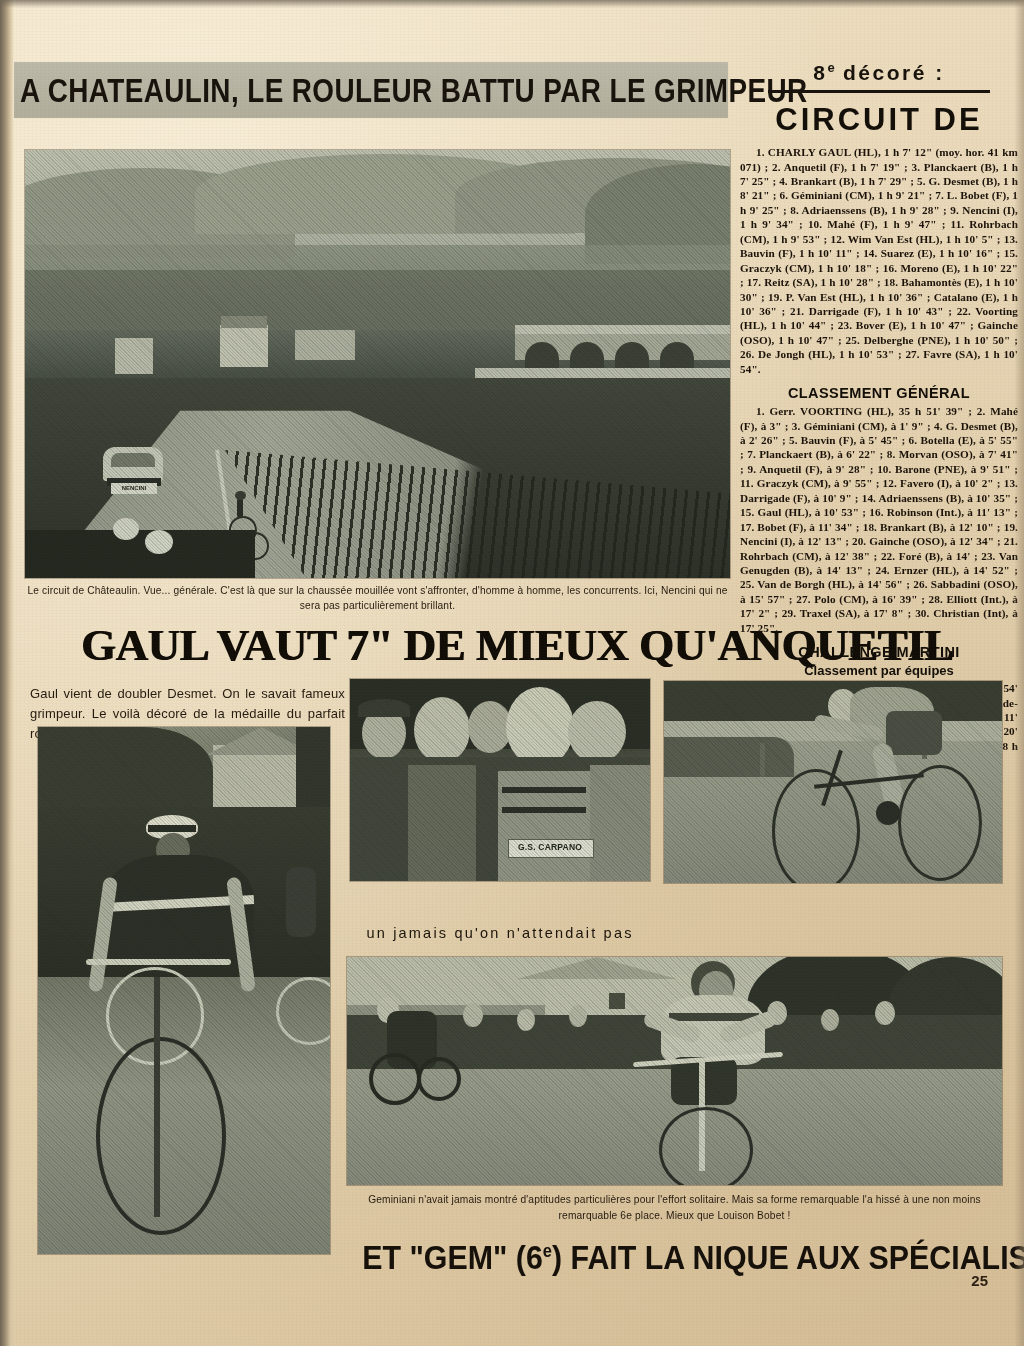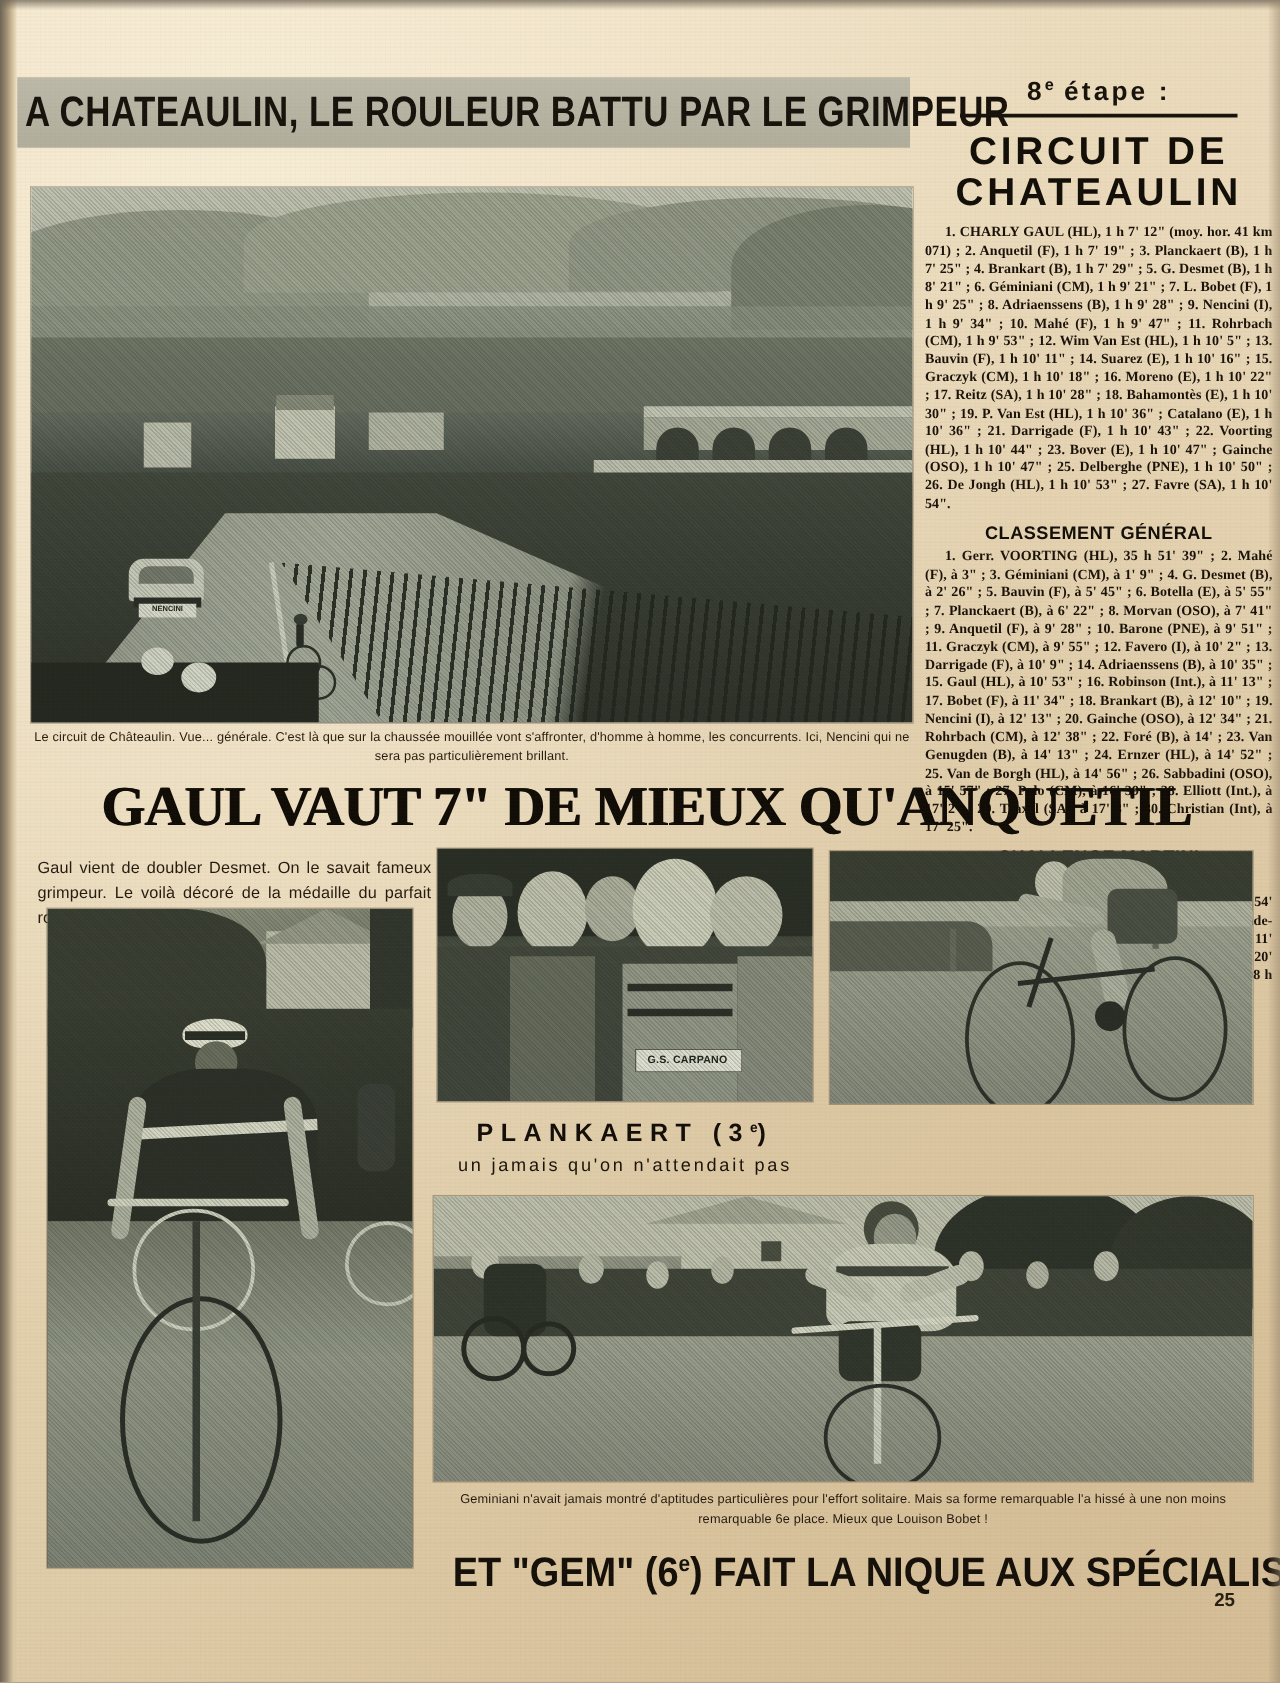--- a/index.html
+++ b/index.html
@@ -333,26 +333,25 @@
     <div class="bar" style="left:0;top:380px;width:230px;height:48px;background:#262b22;"></div>
     <div class="blob" style="left:88px;top:368px;width:26px;height:22px;background:#dfe2d3;"></div>
     <div class="blob" style="left:120px;top:380px;width:28px;height:24px;background:#e2e5d6;"></div>
     <div class="halftone"></div>
     <div class="tint"></div>
   </div>
   <div class="photo-caption" style="left:25px;top:583px;width:705px;">Le circuit de Châteaulin. Vue... générale. C'est là que sur la chaussée mouillée vont s'affronter, d'homme à homme, les concurrents. Ici, Nencini qui ne sera pas particulièrement brillant.</div>
 
   <div class="right-col">
     <div class="stage-label">
-      <span>8</span><sup>e</sup><span> étape :</span>
+      <span>8</span><sup>e</sup><span> décoré :</span>
     </div>
     <div class="stage-rule"></div>
     <div class="circuit-title">
       <div>CIRCUIT DE</div>
-      <div>CHATEAULIN</div>
     </div>
     <div class="results-body"><span class="indent"></span><span>1. CHARLY GAUL (HL), 1 h 7' 12" (moy. hor. 41 km 071) ; 2. Anquetil (F), 1 h 7' 19" ; 3. Planckaert (B), 1 h 7' 25" ; 4. Brankart (B), 1 h 7' 29" ; 5. G. Desmet (B), 1 h 8' 21" ; 6. Géminiani (CM), 1 h 9' 21" ; 7. L. Bobet (F), 1 h 9' 25" ; 8. Adriaenssens (B), 1 h 9' 28" ; 9. Nencini (I), 1 h 9' 34" ; 10. Mahé (F), 1 h 9' 47" ; 11. Rohrbach (CM), 1 h 9' 53" ; 12. Wim Van Est (HL), 1 h 10' 5" ; 13. Bauvin (F), 1 h 10' 11" ; 14. Suarez (E), 1 h 10' 16" ; 15. Graczyk (CM), 1 h 10' 18" ; 16. Moreno (E), 1 h 10' 22" ; 17. Reitz (SA), 1 h 10' 28" ; 18. Bahamontès (E), 1 h 10' 30" ; 19. P. Van Est (HL), 1 h 10' 36" ; Catalano (E), 1 h 10' 36" ; 21. Darrigade (F), 1 h 10' 43" ; 22. Voorting (HL), 1 h 10' 44" ; 23. Bover (E), 1 h 10' 47" ; Gainche (OSO), 1 h 10' 47" ; 25. Delberghe (PNE), 1 h 10' 50" ; 26. De Jongh (HL), 1 h 10' 53" ; 27. Favre (SA), 1 h 10' 54".</span></div>
 
     <div class="section-title">CLASSEMENT GÉNÉRAL</div>
     <div class="results-body"><span class="indent"></span><span>1. Gerr. VOORTING (HL), 35 h 51' 39" ; 2. Mahé (F), à 3" ; 3. Géminiani (CM), à 1' 9" ; 4. G. Desmet (B), à 2' 26" ; 5. Bauvin (F), à 5' 45" ; 6. Botella (E), à 5' 55" ; 7. Planckaert (B), à 6' 22" ; 8. Morvan (OSO), à 7' 41" ; 9. Anquetil (F), à 9' 28" ; 10. Barone (PNE), à 9' 51" ; 11. Graczyk (CM), à 9' 55" ; 12. Favero (I), à 10' 2" ; 13. Darrigade (F), à 10' 9" ; 14. Adriaenssens (B), à 10' 35" ; 15. Gaul (HL), à 10' 53" ; 16. Robinson (Int.), à 11' 13" ; 17. Bobet (F), à 11' 34" ; 18. Brankart (B), à 12' 10" ; 19. Nencini (I), à 12' 13" ; 20. Gainche (OSO), à 12' 34" ; 21. Rohrbach (CM), à 12' 38" ; 22. Foré (B), à 14' ; 23. Van Genugden (B), à 14' 13" ; 24. Ernzer (HL), à 14' 52" ; 25. Van de Borgh (HL), à 14' 56" ; 26. Sabbadini (OSO), à 15' 57" ; 27. Polo (CM), à 16' 39" ; 28. Elliott (Int.), à 17' 2" ; 29. Traxel (SA), à 17' 8" ; 30. Christian (Int), à 17' 25".</span></div>
 
     <div class="section-title">CHALLENGE MARTINI</div>
     <div class="section-sub">Classement par équipes</div>
     <div class="results-body"><span class="indent"></span><span>1. FRANCE, 107 h 50' 13" ; 2. Belgique, 107 h 54' 20" ; 3. Centre-Midi, 107 h 58' 39" ; 4. Hollande-Luxembourg, 108 h 42" ; 5. Ouest-Sud-Ouest, 108 h 11' 9" ; 6. Italie, 108 h 19' 24" ; 7. Internations, 108 h 20' 37" ; 8. Paris-Nord-Est, 108 h 29' 2" ; 9. Espagne, 108 h 33' 26" ; 10. Suisse-Allemagne, 108 h 44' 34".</span></div>
   </div>
@@ -432,21 +431,20 @@
 
     <div style="position:absolute;left:108px;top:88px;width:82px;height:118px;border:3px solid #2e342c;border-radius:50%;"></div>
     <div style="position:absolute;left:234px;top:84px;width:78px;height:110px;border:3px solid #2e342c;border-radius:50%;"></div>
     <div class="bar" style="left:150px;top:98px;width:110px;height:4px;background:#2b3029;transform:rotate(-6deg);"></div>
     <div class="bar" style="left:166px;top:68px;width:4px;height:58px;background:#2b3029;transform:rotate(18deg);"></div>
     <div class="blob" style="left:212px;top:120px;width:24px;height:24px;background:#2b3029;"></div>
     <div class="halftone"></div>
     <div class="tint"></div>
   </div>
 
-  <div id="plankaert-title"><span>PLANKAERT (3</span><sup>e</sup><span>)</span></div>
   <div id="plankaert-sub">un jamais qu'on n'attendait pas</div>
 
 
   <div class="photo" id="photo-geminiani">
 
     <div class="bar" style="left:0;top:0;width:100%;height:48px;background:#c5c9b9;"></div>
 
     <div class="lite" style="left:198px;top:18px;width:160px;height:70px;background:#c8ccbc;"></div>
     <div style="position:absolute;left:170px;top:0px;width:0;height:0;border-left:80px solid transparent;border-right:80px solid transparent;border-bottom:22px solid #a8ad9d;"></div>
     <div class="bar" style="left:262px;top:36px;width:16px;height:16px;background:#4c5246;"></div>

